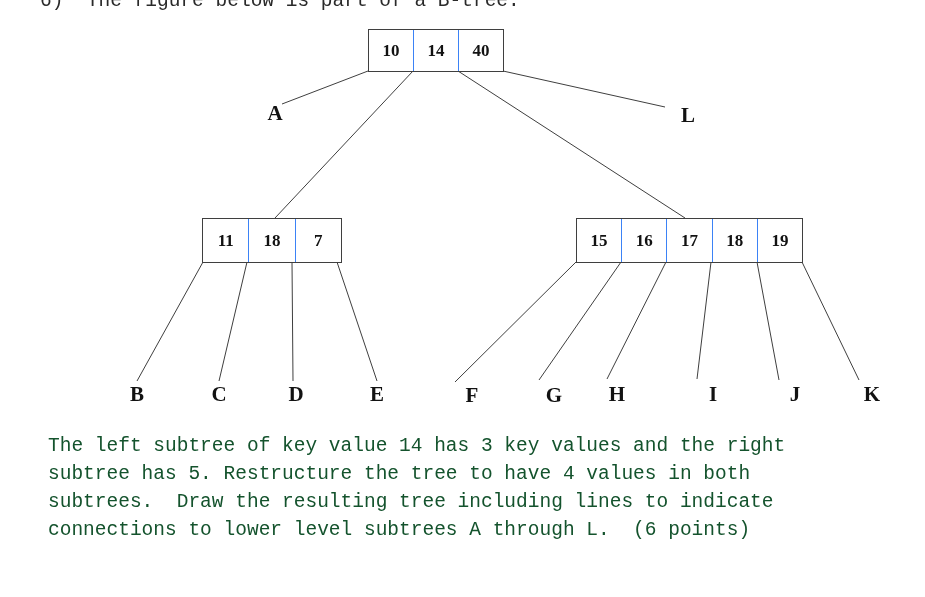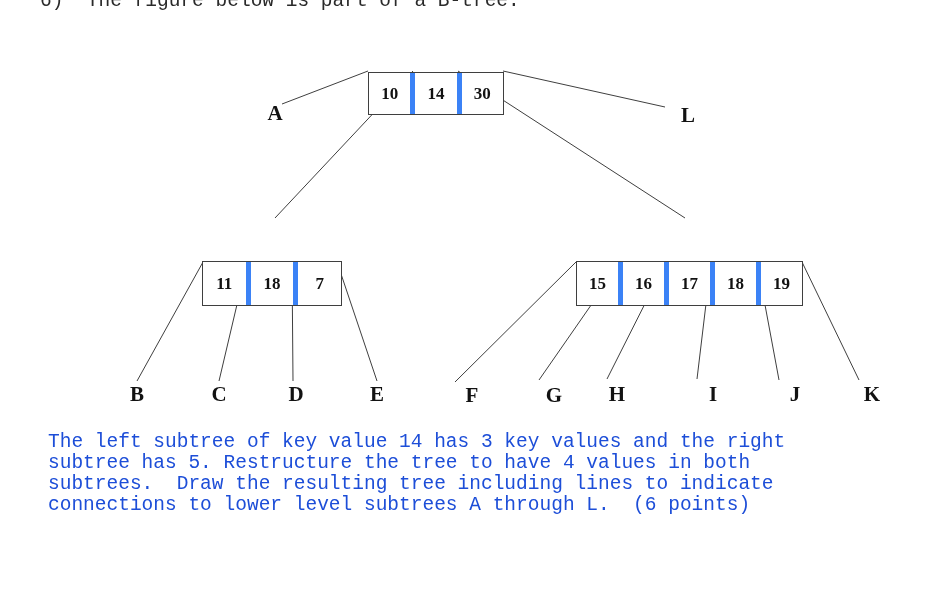--- a/index.html
+++ b/index.html
@@ -25,51 +25,50 @@
     position: absolute;
     left: 0;
     top: 0;
   }
   .node {
     position: absolute;
     display: flex;
     box-sizing: border-box;
     border: 1px solid #3f3f3f;
     background: #ffffff;
-    margin-top: 43px;
   }
   .cell {
     flex: 1;
     display: flex;
     align-items: center;
     justify-content: center;
-    border-left: 5px solid #3b82f6;
+    border-left: 1px solid #3b82f6;
     font-weight: bold;
     font-size: 17px;
     color: #121212;
     font-family: "Liberation Serif", serif;
   }
   .cell:first-child { border-left: none; }
   .subtree-label {
     position: absolute;
     transform: translate(-50%, -50%);
     font-weight: bold;
     font-size: 21px;
     color: #121212;
     font-family: "Liberation Serif", serif;
   }
   .question {
     position: absolute;
     left: 48px;
     top: 432px;
     font-family: "Liberation Mono", monospace;
     font-size: 19.5px;
-    line-height: 21px;
+    line-height: 28px;
     white-space: pre;
-    color: #1d4ed8;
+    color: #14532d;
   }
 </style>
 </head>
 <body>
 
 <div class="page">
 
   <div class="clipped-top">6)  The figure below is part of a B-tree.</div>
 
   <svg id="edges-svg" class="edges" width="925" height="597">
@@ -85,21 +84,21 @@
       <line x1="621" y1="262" x2="539" y2="380" stroke="#3f3f3f" stroke-width="1"></line>
       <line x1="666" y1="262" x2="607" y2="379" stroke="#3f3f3f" stroke-width="1"></line>
       <line x1="711" y1="262" x2="697" y2="379" stroke="#3f3f3f" stroke-width="1"></line>
       <line x1="757" y1="262" x2="779" y2="380" stroke="#3f3f3f" stroke-width="1"></line>
       <line x1="802" y1="262" x2="859" y2="380" stroke="#3f3f3f" stroke-width="1"></line>
     </svg>
 
   <div class="node" style="left:368px; top:29px; width:136px; height:43px;">
     <div class="cell">10</div>
     <div class="cell">14</div>
-    <div class="cell">30</div>
+    <div class="cell">40</div>
   </div>
 
   <div class="node" style="left:202px; top:218px; width:140px; height:45px;">
     <div class="cell">11</div>
     <div class="cell">18</div>
     <div class="cell">7</div>
   </div>
 
   <div class="node" style="left:576px; top:218px; width:227px; height:45px;">
     <div class="cell">15</div>

